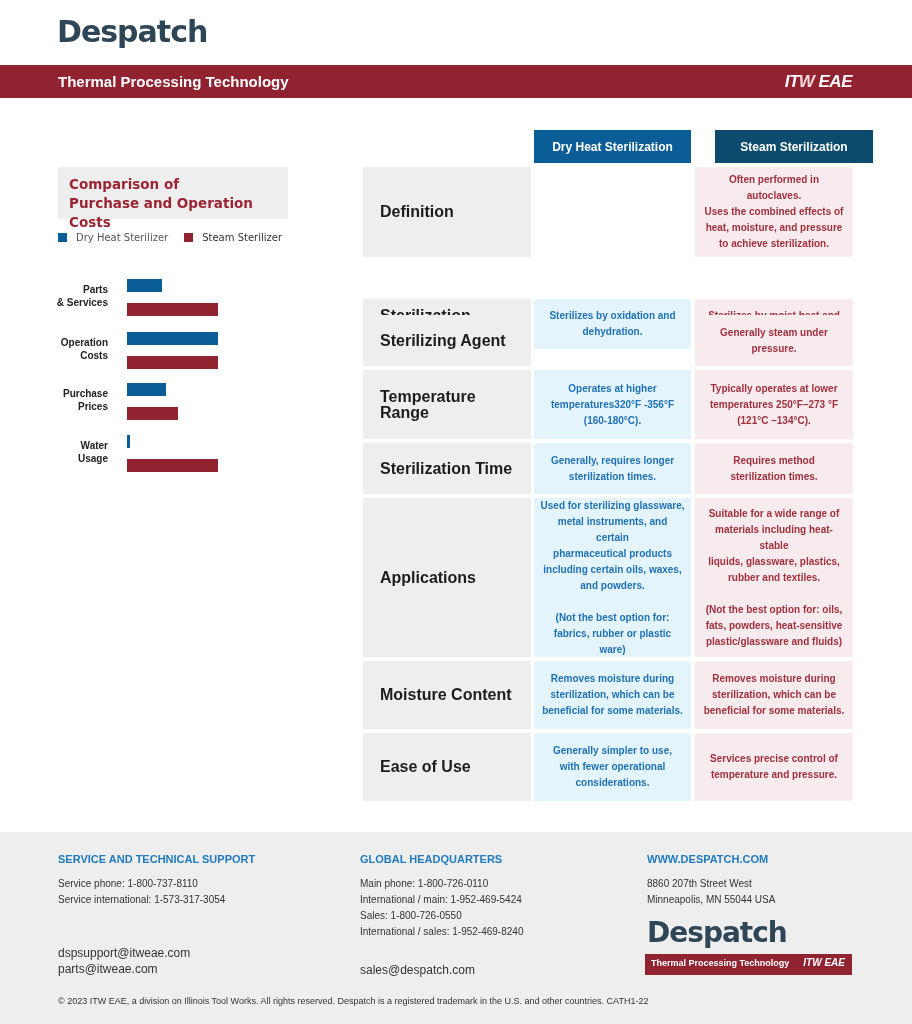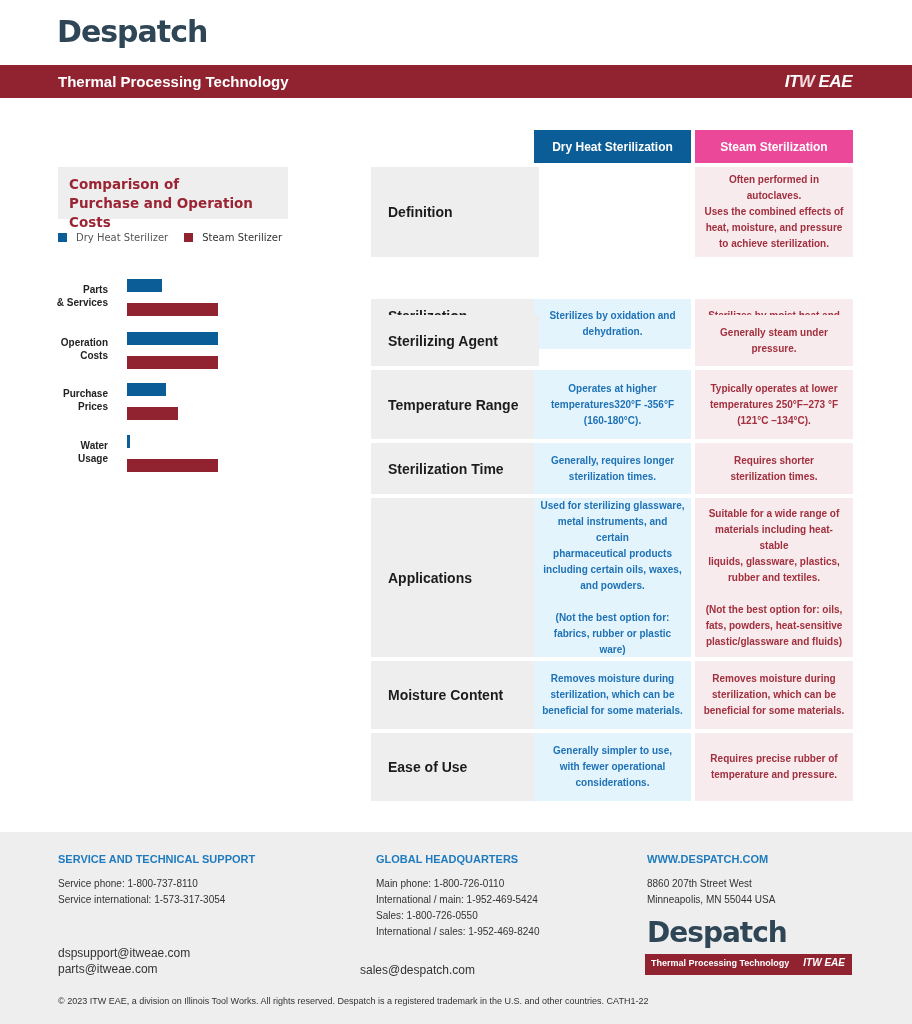--- a/index.html
+++ b/index.html
@@ -23,25 +23,25 @@
   .legend .item.steam span.lbl { color: #333; }
 
   .cat { position: absolute; left: 50px; width: 58px; text-align: right; font-size: 10px; font-weight: bold; color: #222; line-height: 13px; }
   .bar { position: absolute; left: 127px; height: 13px; }
   .bar.dry { background: #0a5d96; }
   .bar.steam { background: #912331; }
 
   
   .th { position: absolute; top: 130px; height: 33px; color: #fff; font-weight: bold; font-size: 12px; display: flex; align-items: center; justify-content: center; }
   .th.dry { left: 534px; width: 157px; background: #0a5d96; }
-  .th.steam { left: 695px; width: 158px; background: #ec4899; }
+  .th.steam { left: 715px; width: 158px; background: #0c4a6e; }
 
   .row { position: absolute; left: 363px; width: 490px; }
   .cell { position: absolute; top: 0; bottom: 0; display: flex; align-items: center; justify-content: center; text-align: center; font-size: 10px; font-weight: bold; line-height: 16px; padding: 0 6px; }
-  .cell.label { left: 8px; width: 168px; background: #eeeeee; color: #1c1c1c; font-size: 14px; justify-content: flex-start; text-align: left; padding-left: 17px; }
+  .cell.label { left: 0; width: 168px; background: #eeeeee; color: #1c1c1c; font-size: 16px; justify-content: flex-start; text-align: left; padding-left: 17px; }
   .cell.dry { left: 171px; width: 157px; background: #e3f4fd; color: #1f72b5; }
   .cell.steam { left: 332px; width: 158px; background: #f7ebed; color: #a2303f; }
   .cell .inner { white-space: pre-line; }
 
   
   .footer { position: absolute; left: 0; top: 832px; width: 912px; height: 192px; background: #eeeeee; }
   .fcol { position: absolute; top: 19px; font-size: 10px; color: #333; line-height: 16px; }
   .fhead { color: #1f7bbf; font-weight: bold; font-size: 11px; margin-bottom: 9px; }
   .fcol .line { display: block; }
   .fmail { position: absolute; font-size: 12px; color: #333; line-height: 16px; }
@@ -156,21 +156,21 @@
     </div>
     <div class="row" style="top: 443px; height: 51px;">
       <div class="cell label">
         <div class="inner">Sterilization Time</div>
       </div>
       <div class="cell dry">
         <div class="inner">Generally, requires longer
 sterilization times.</div>
       </div>
       <div class="cell steam">
-        <div class="inner">Requires shorter
+        <div class="inner">Requires method
 sterilization times.</div>
       </div>
     </div>
     <div class="row" style="top: 498px; height: 159px;">
       <div class="cell label">
         <div class="inner">Applications</div>
       </div>
       <div class="cell dry">
         <div class="inner">Used for sterilizing glassware,
 metal instruments, and certain
@@ -210,38 +210,38 @@
     <div class="row" style="top: 733px; height: 68px;">
       <div class="cell label">
         <div class="inner">Ease of Use</div>
       </div>
       <div class="cell dry">
         <div class="inner">Generally simpler to use,
 with fewer operational
 considerations.</div>
       </div>
       <div class="cell steam">
-        <div class="inner">Requires precise rubber of
+        <div class="inner">Services precise control of
 temperature and pressure.</div>
       </div>
     </div>
   </div>
 
 <div class="footer">
   <div class="fcol" style="left:58px">
     <div class="fhead">SERVICE AND TECHNICAL SUPPORT</div>
     <span class="line">Service phone: 1-800-737-8110</span>
     <span class="line">Service international: 1-573-317-3054</span>
   </div>
   <div class="fmail" style="left:58px;top:113px">
     <span class="line" style="display:block">dspsupport@itweae.com</span>
     <span class="line" style="display:block">parts@itweae.com</span>
   </div>
 
-  <div class="fcol" style="left:376px">
+  <div class="fcol" style="left:360px">
     <div class="fhead">GLOBAL HEADQUARTERS</div>
     <span class="line">Main phone: 1-800-726-0110</span>
     <span class="line">International / main: 1-952-469-5424</span>
     <span class="line">Sales: 1-800-726-0550</span>
     <span class="line">International / sales: 1-952-469-8240</span>
   </div>
   <div class="fmail" style="left:360px;top:130px">sales@despatch.com</div>
 
   <div class="fcol" style="left:647px">
     <div class="fhead">WWW.DESPATCH.COM</div>

